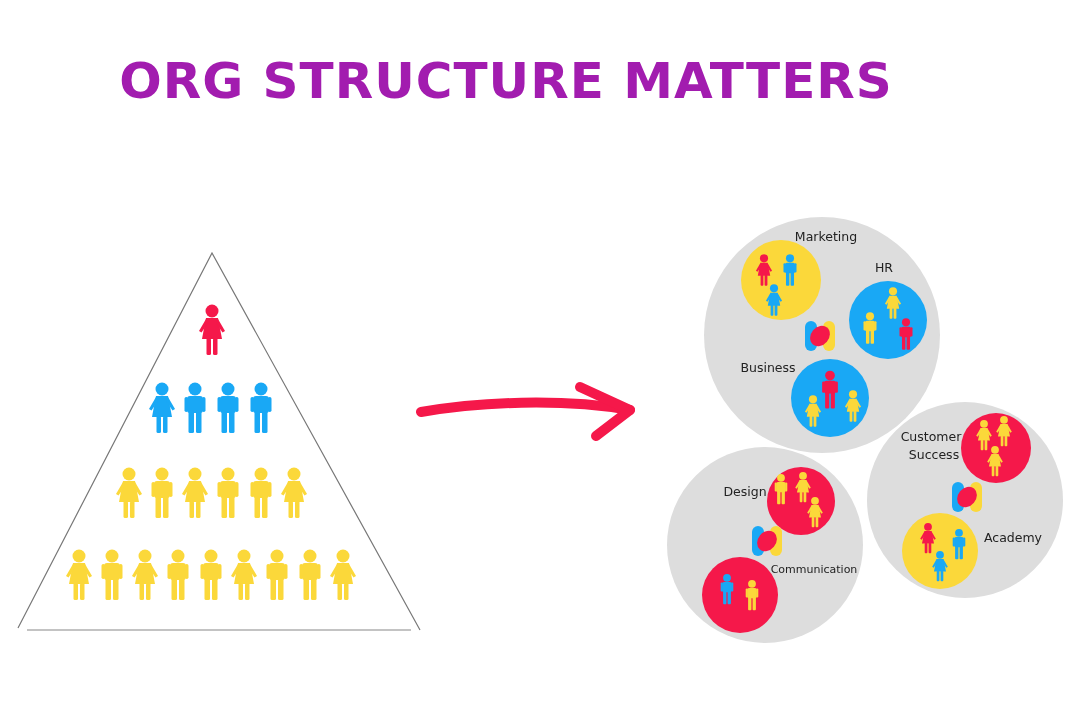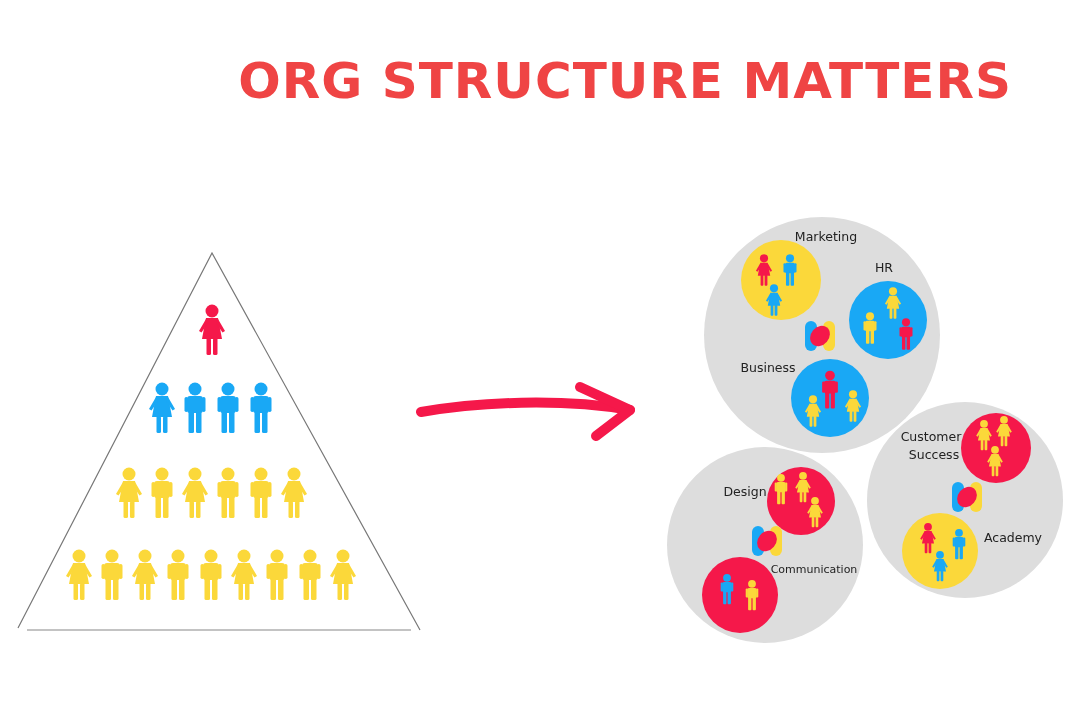--- a/index.html
+++ b/index.html
@@ -1,17 +1,17 @@
 <!DOCTYPE html>
 <html><head>
 <meta charset="utf-8">
 <style>
   html,body{margin:0;padding:0;background:#fff;}
   body{width:1080px;height:709px;position:relative;overflow:hidden;font-family:"DejaVu Sans",sans-serif;}
-  .title{position:absolute;left:0;top:52px;width:1012px;text-align:right;font-size:50px;font-weight:bold;color:#ef4444;letter-spacing:1px;}
+  .title{position:absolute;left:0;top:52px;width:1012px;text-align:center;font-size:50px;font-weight:bold;color:#a21caf;letter-spacing:1px;}
   svg.main{position:absolute;left:0;top:0;}
   .lbl{font-family:"DejaVu Sans",sans-serif;font-size:12.5px;fill:#222;}
 </style>
 </head>
 <body>
 
 <div class="title">ORG STRUCTURE MATTERS</div>
 
 <svg class="main" width="1080" height="709" viewBox="0 0 1080 709">
   <defs>

